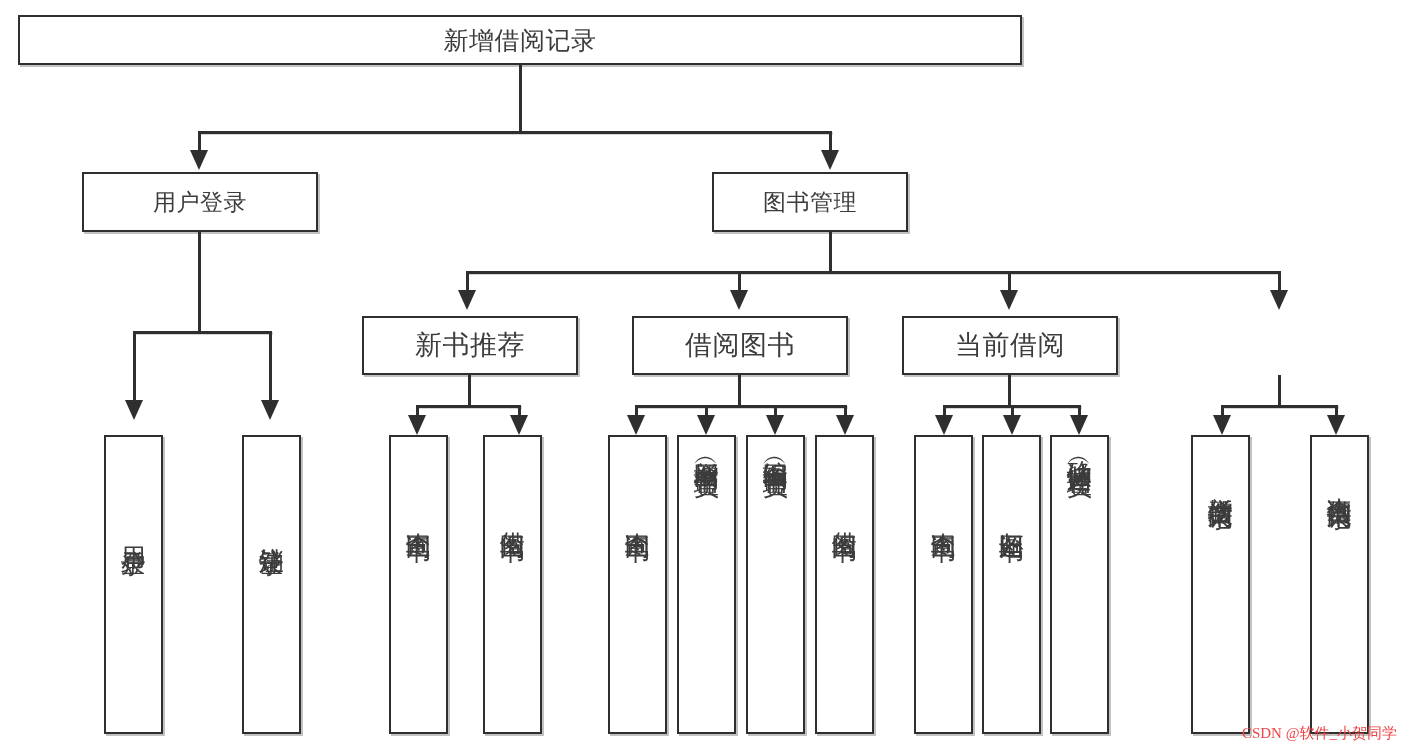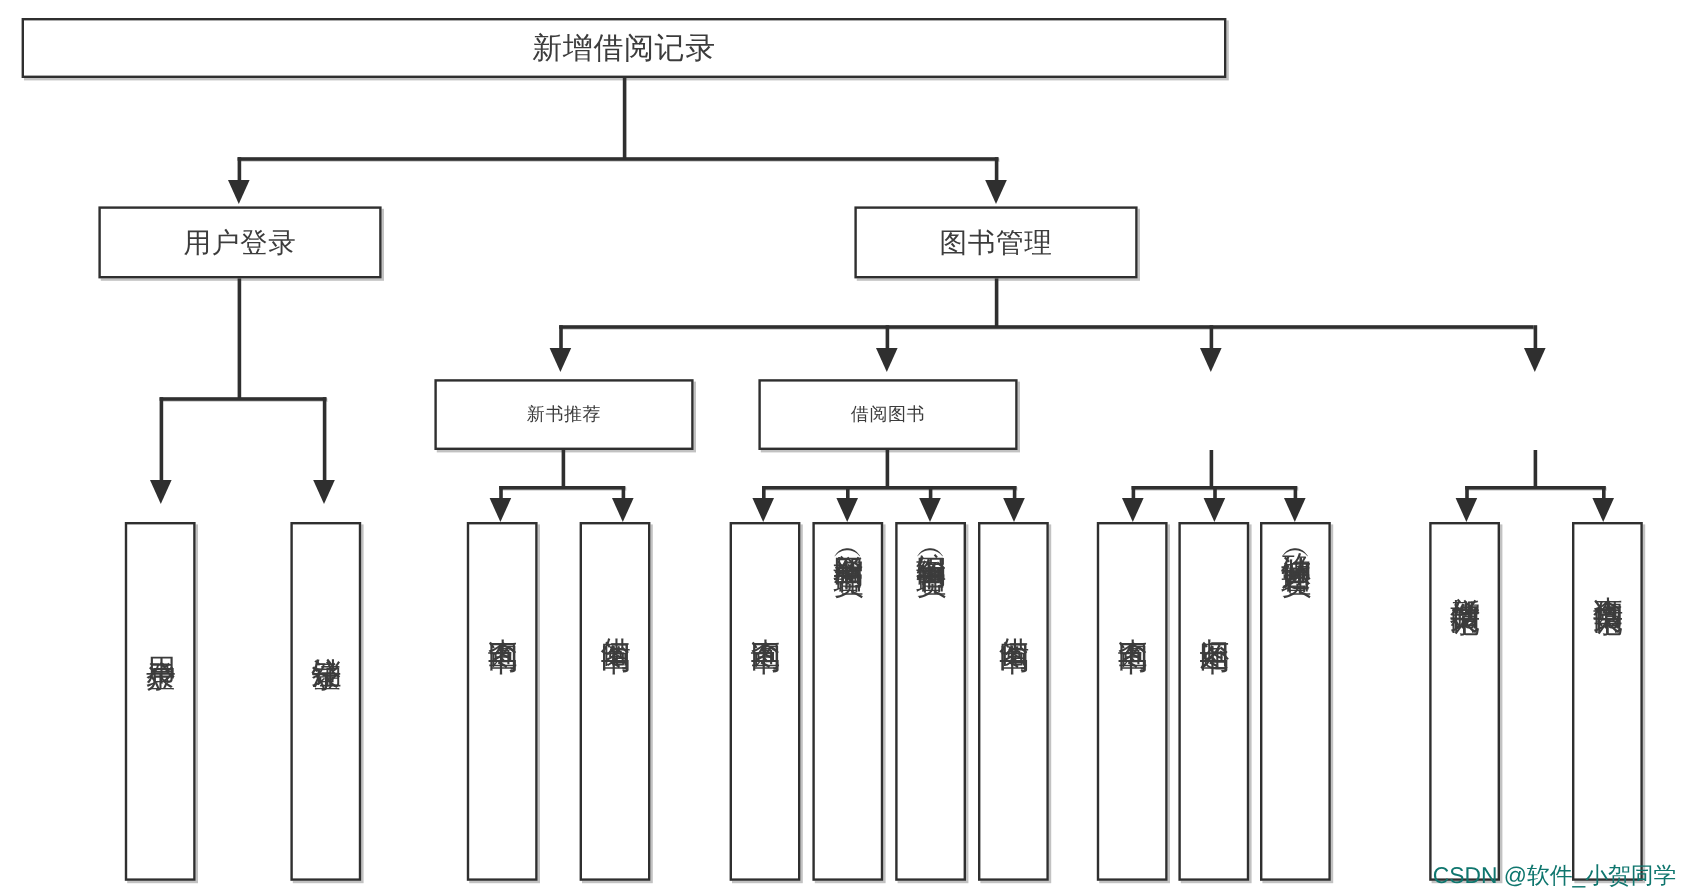--- a/index.html
+++ b/index.html
@@ -34,21 +34,21 @@
   .node .label {
     display: block;
     text-align: center;
     line-height: 1.15;
     color: #3c3c3c;
     letter-spacing: 0.5px;
   }
 
   .node.root        { font-size: 25px; }
   .node.level2      { font-size: 23px; }
-  .node.level3      { font-size: 15px; }
+  .node.level3      { font-size: 27px; }
 
   
   .node.leaf {
     align-items: flex-start;
     justify-content: center;
     padding-top: 6px;
   }
   .node.leaf .label {
     writing-mode: vertical-rl;
     text-orientation: upright;
@@ -77,25 +77,25 @@
     border-left: 9px solid transparent;
     border-right: 9px solid transparent;
     border-top: 20px solid #2f2f2f;
   }
 
   
   #watermark {
     position: absolute;
     right: 8px;
     bottom: 4px;
-    font-size: 19px;
-    color: #0f766e;
+    font-size: 15px;
+    color: #ef4444;
     white-space: nowrap;
     pointer-events: none;
-    font-family: Liberation Sans, sans-serif;
+    font-family: Liberation Serif, serif;
   }
 </style>
 </head>
 <body>
 
 <div id="canvas">
 
   <div class="node root" style="left:18px; top:15px; width:1004px; height:50px;">
     <span class="label">新增借阅记录</span>
   </div>
@@ -107,21 +107,21 @@
   <div class="vline" style="left:198px; top:131px; height:23px;"></div>
   <div class="arrow" style="left:190px; top:150px;"></div>
 
   <div class="vline" style="left:829px; top:131px; height:23px;"></div>
   <div class="arrow" style="left:821px; top:150px;"></div>
 
   <div class="node level2" style="left:82px; top:172px; width:236px; height:60px;">
     <span class="label">用户登录</span>
   </div>
 
-  <div class="node level2" style="left:712px; top:172px; width:236px; height:60px;">
+  <div class="node level2" style="left:712px; top:172px; width:196px; height:60px;">
     <span class="label">图书管理</span>
   </div>
 
   <div class="vline" style="left:198px; top:232px; height:101px;"></div>
   <div class="hline" style="left:133px; top:331px; width:139px;"></div>
   <div class="vline" style="left:133px; top:331px; height:73px;"></div>
   <div class="arrow" style="left:125px; top:400px;"></div>
   <div class="vline" style="left:269px; top:331px; height:73px;"></div>
   <div class="arrow" style="left:261px; top:400px;"></div>
 
@@ -138,20 +138,23 @@
   <div class="arrow" style="left:1000px; top:290px;"></div>
 
   <div class="vline" style="left:1278px; top:271px; height:23px;"></div>
   <div class="arrow" style="left:1270px; top:290px;"></div>
 
   <div class="node level3" style="left:362px; top:316px; width:216px; height:59px;">
     <span class="label">新书推荐</span>
   </div>
   <div class="node level3" style="left:632px; top:316px; width:216px; height:59px;">
     <span class="label">借阅图书</span>
+  </div>
+  <div class="node level3" style="left:902px; top:316px; width:216px; height:59px;">
+    <span class="label">当前借阅</span>
   </div>
 
   <div class="vline" style="left:468px; top:375px; height:32px;"></div>
   <div class="hline" style="left:416px; top:405px; width:105px;"></div>
   <div class="vline" style="left:416px; top:405px; height:14px;"></div>
   <div class="arrow" style="left:408px; top:415px;"></div>
   <div class="vline" style="left:518px; top:405px; height:14px;"></div>
   <div class="arrow" style="left:510px; top:415px;"></div>
 
   <div class="vline" style="left:738px; top:375px; height:32px;"></div>

